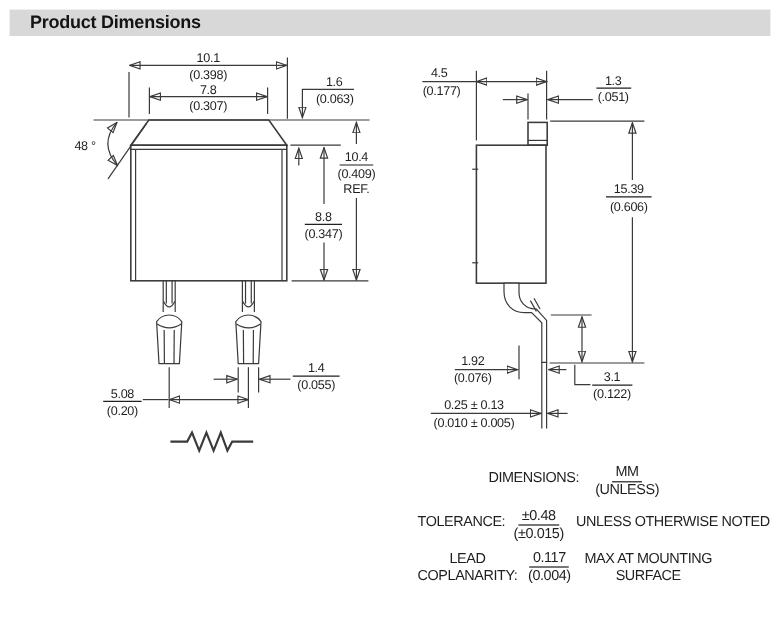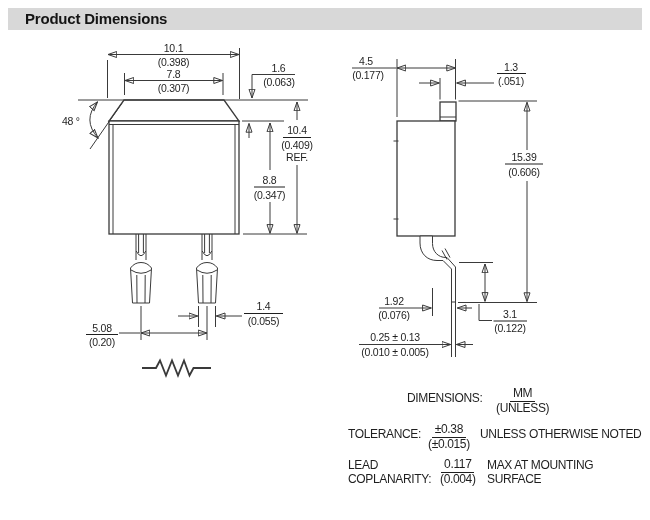--- a/index.html
+++ b/index.html
@@ -16,21 +16,21 @@
   svg text{stroke:none;fill:#1f1f1f;font-family:"Liberation Sans",sans-serif;
            font-size:10.5px;letter-spacing:-0.25px;}
   svg text.mid{text-anchor:middle;}
   svg line.fbar{stroke:#1f1f1f;}
   .notes{position:absolute;left:0;top:0;width:552px;height:520px;pointer-events:none;}
   .notes div{position:absolute;white-space:nowrap;font-size:12px;letter-spacing:-0.35px;
              line-height:13.5px;color:#1f1f1f;}
   .nfrac{display:flex;flex-direction:column;align-items:center;text-align:center;line-height:13px;}
   .nfrac .top{display:block;border-bottom:1.3px solid #1f1f1f;padding:0 3px 0 3px;}
   .nfrac .bot{display:block;}
-  .nlines span{display:block;}
+  .nlines span{display:block;text-align:center;}
 </style>
 </head>
 <body>
 
 <div class="stage">
 
   <header class="titlebar">
     <h1>Product Dimensions</h1>
   </header>
 
@@ -229,21 +229,21 @@
     </div>
     <div class="nfrac" style="left:496px;top:387px">
       <span class="top">MM</span>
       <span class="bot">(UNLESS)</span>
     </div>
 
     <div style="left:348px;top:428px">
       <span>TOLERANCE:</span>
     </div>
     <div class="nfrac" style="left:428px;top:423px">
-      <span class="top">±0.38</span>
+      <span class="top">±0.48</span>
       <span class="bot">(±0.015)</span>
     </div>
     <div style="left:480px;top:428px">
       <span>UNLESS OTHERWISE NOTED</span>
     </div>
 
     <div class="nlines" style="left:348px;top:459px">
       <span>LEAD</span>
       <span>COPLANARITY:</span>
     </div>

